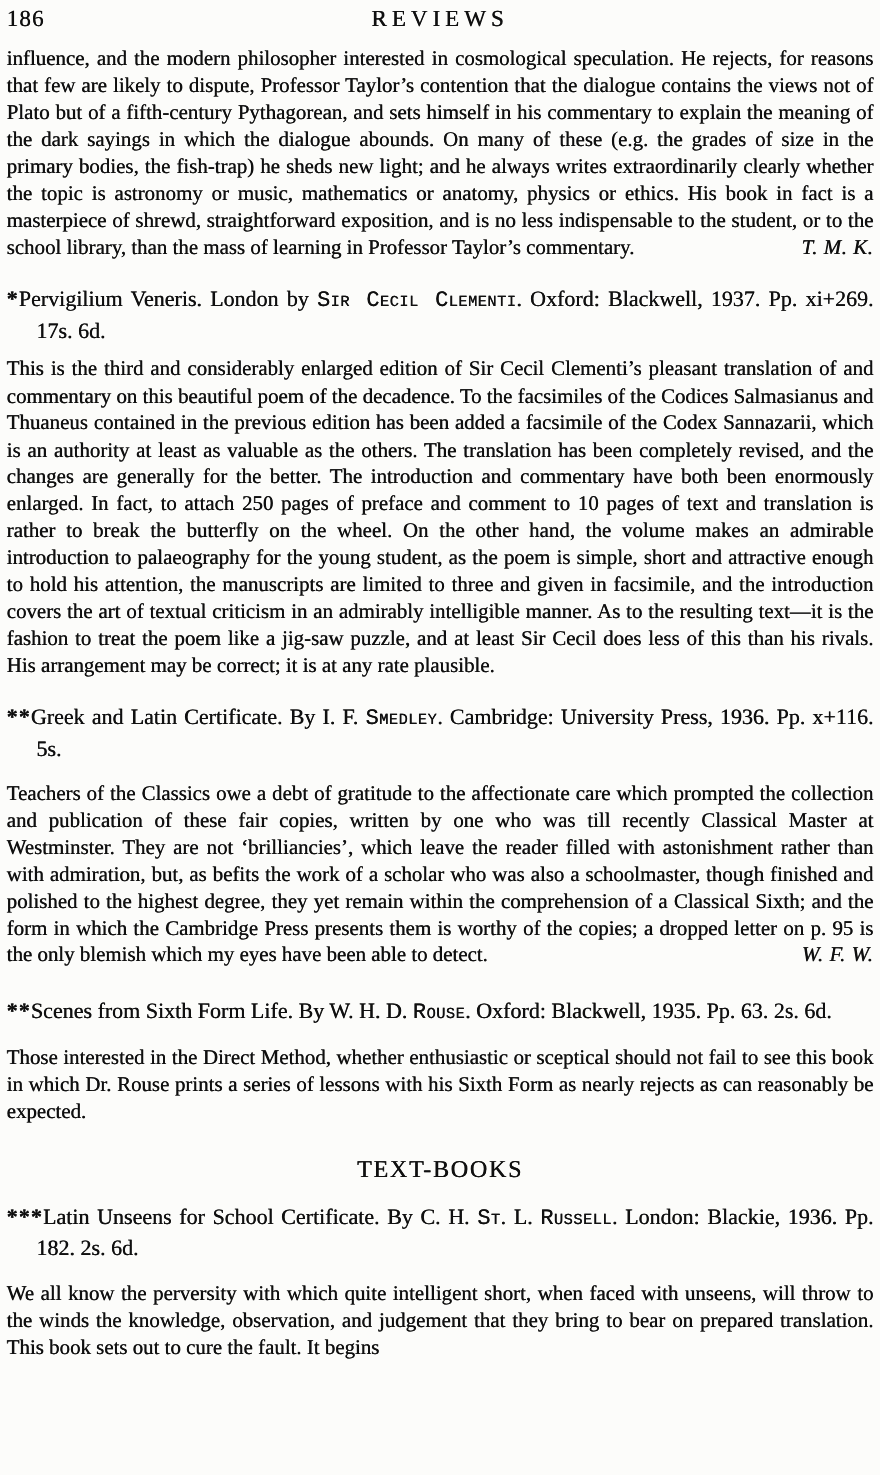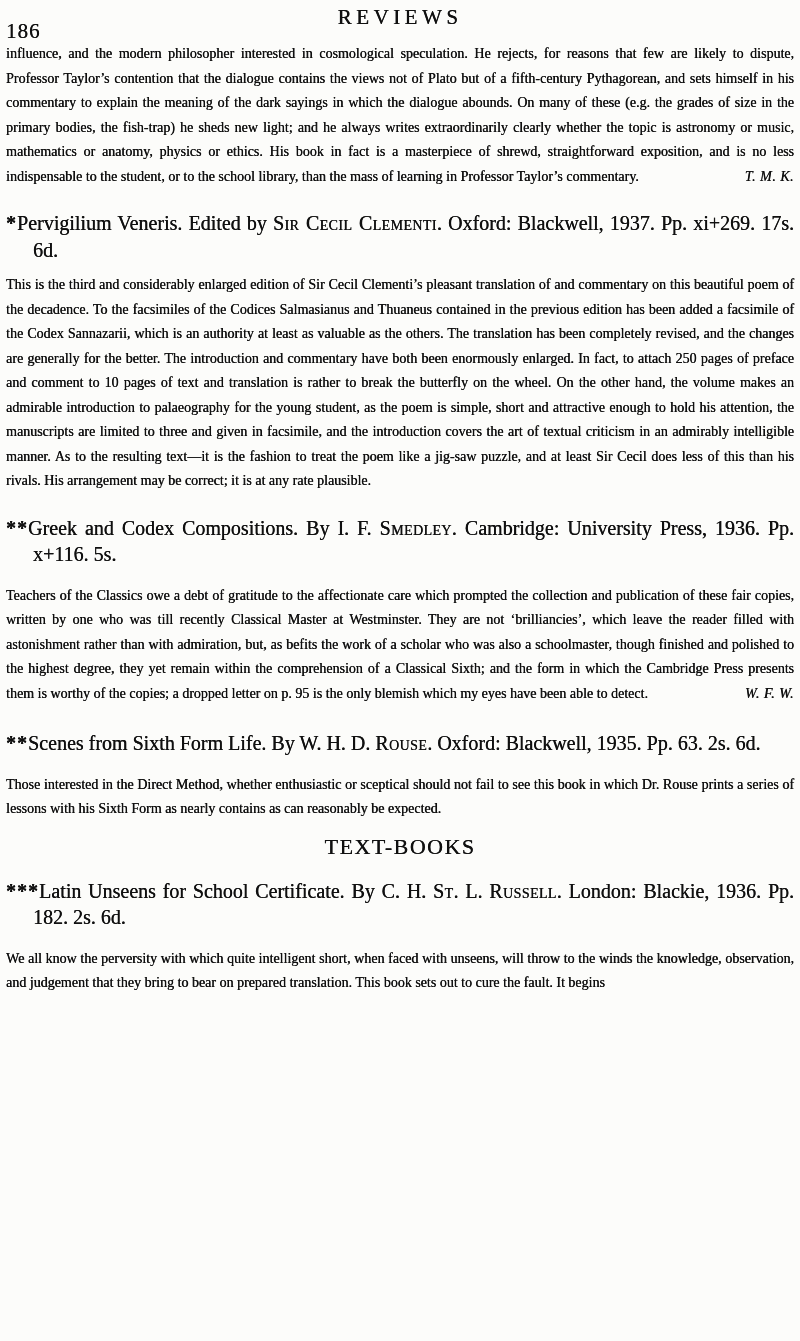--- a/index.html
+++ b/index.html
@@ -14,81 +14,81 @@
     background: var(--paper);
     font-family: "Liberation Serif", "DejaVu Serif", serif;
   }
   .page {
     padding: 4px 6px 0 6px;
     color: var(--ink);
     text-shadow: 0.3px 0 0 currentColor; 
   }
   .page-header { position: relative; height: 30px; margin-bottom: 8px; }
   .page-number {
-    position: absolute; left: 0; top: 15px;
+    position: absolute; left: 0; top: 1px;
     font-size: 21px; letter-spacing: 1px;
   }
   .running-title {
     text-align: center;
     font-size: 21px;
     letter-spacing: 4.5px;
     padding-top: 1px;
   }
   .body-par {
-    font-size: 14px;
+    font-size: 19px;
     line-height: 24.5px;
     text-align: justify;
     margin: 0;
   }
   .entry-heading {
     font-size: 20px;
     line-height: 26.5px;
     text-align: justify;
     margin: 21px 0 10px 0;
     padding-left: 27px;   
     text-indent: -27px;
   }
   .section-title {
     text-align: center;
     font-size: 22px;
     font-weight: normal;
     letter-spacing: 1.5px;
-    margin: 12px 0 18px 0;
+    margin: 26px 0 18px 0;
   }
   .seg-r  { }
   .seg-i  { }
-  .seg-sc { font-variant: small-caps; letter-spacing: 0.4px; }
+  .seg-sc { font-variant: small-caps; letter-spacing: 0.4px; font-family: Liberation Mono, monospace; }
   .seg-st { font-weight: bold; letter-spacing: 1px; }
   .seg-sig { float: right; letter-spacing: 0.5px; font-style: italic; }
 </style>
 </head>
 <body>
 
 <article class="page">
 
   <header class="page-header">
     <span class="page-number">186</span>
     <div class="running-title">REVIEWS</div>
   </header>
 
   <p class="body-par"><span class="seg-r">influence, and the modern philosopher interested in cosmological speculation. He rejects, for reasons that few are likely to dispute, Professor Taylor’s contention that the dialogue contains the views not of Plato but of a fifth-century Pythagorean, and sets himself in his commentary to explain the meaning of the dark sayings in which the dialogue abounds. On many of these (e.g. the grades of size in the primary bodies, the fish-trap) he sheds new light; and he always writes extraordinarily clearly whether the topic is astronomy or music, mathematics or anatomy, physics or ethics. His book in fact is a masterpiece of shrewd, straightforward exposition, and is no less indispensable to the student, or to the school library, than the mass of learning in Professor Taylor’s commentary.</span><span class="seg-sig">T. M. K.</span></p>
 
   <section>
-    <p class="entry-heading"><span class="seg-st">*</span><span class="seg-i">Pervigilium Veneris.</span><span class="seg-r"> Edited by </span><span class="seg-sc">Sir Cecil Clementi</span><span class="seg-r">. Oxford: Blackwell, 1937. Pp. xi+269. 17</span><span class="seg-i">s</span><span class="seg-r">. 6</span><span class="seg-i">d</span><span class="seg-r">.</span></p>
+    <p class="entry-heading"><span class="seg-st">*</span><span class="seg-i">Pervigilium Veneris.</span><span class="seg-r"> London by </span><span class="seg-sc">Sir Cecil Clementi</span><span class="seg-r">. Oxford: Blackwell, 1937. Pp. xi+269. 17</span><span class="seg-i">s</span><span class="seg-r">. 6</span><span class="seg-i">d</span><span class="seg-r">.</span></p>
     <p class="body-par"><span class="seg-r">This is the third and considerably enlarged edition of Sir Cecil Clementi’s pleasant translation of and commentary on this beautiful poem of the decadence. To the facsimiles of the Codices Salmasianus and Thuaneus contained in the previous edition has been added a facsimile of the Codex Sannazarii, which is an authority at least as valuable as the others. The translation has been completely revised, and the changes are generally for the better. The introduction and commentary have both been enormously enlarged. In fact, to attach 250 pages of preface and comment to 10 pages of text and translation is rather to break the butterfly on the wheel. On the other hand, the volume makes an admirable introduction to palaeography for the young student, as the poem is simple, short and attractive enough to hold his attention, the manuscripts are limited to three and given in facsimile, and the introduction covers the art of textual criticism in an admirably intelligible manner. As to the resulting text—it is the fashion to treat the poem like a jig-saw puzzle, and at least Sir Cecil does less of this than his rivals. His arrangement may be correct; it is at any rate plausible.</span></p>
   </section>
 
   <section>
-    <p class="entry-heading" style="margin-bottom:16px"><span class="seg-st">**</span><span class="seg-i">Greek and Codex Compositions.</span><span class="seg-r"> By I. F. </span><span class="seg-sc">Smedley</span><span class="seg-r">. Cambridge: University Press, 1936. Pp. x+116. 5</span><span class="seg-i">s</span><span class="seg-r">.</span></p>
+    <p class="entry-heading" style="margin-bottom:16px"><span class="seg-st">**</span><span class="seg-i">Greek and Latin Certificate.</span><span class="seg-r"> By I. F. </span><span class="seg-sc">Smedley</span><span class="seg-r">. Cambridge: University Press, 1936. Pp. x+116. 5</span><span class="seg-i">s</span><span class="seg-r">.</span></p>
     <p class="body-par"><span class="seg-r">Teachers of the Classics owe a debt of gratitude to the affectionate care which prompted the collection and publication of these fair copies, written by one who was till recently Classical Master at Westminster. They are not ‘brilliancies’, which leave the reader filled with astonishment rather than with admiration, but, as befits the work of a scholar who was also a schoolmaster, though finished and polished to the highest degree, they yet remain within the comprehension of a Classical Sixth; and the form in which the Cambridge Press presents them is worthy of the copies; a dropped letter on p. 95 is the only blemish which my eyes have been able to detect.</span><span class="seg-sig">W. F. W.</span></p>
   </section>
 
   <section>
     <p class="entry-heading" style="margin-top:24px;margin-bottom:16px"><span class="seg-st">**</span><span class="seg-i">Scenes from Sixth Form Life.</span><span class="seg-r"> By W. H. D. </span><span class="seg-sc">Rouse</span><span class="seg-r">. Oxford: Blackwell, 1935. Pp. 63. 2</span><span class="seg-i">s</span><span class="seg-r">. 6</span><span class="seg-i">d</span><span class="seg-r">.</span></p>
-    <p class="body-par"><span class="seg-r">Those interested in the Direct Method, whether enthusiastic or sceptical should not fail to see this book in which Dr. Rouse prints a series of lessons with his Sixth Form as nearly </span><span class="seg-i">contains</span><span class="seg-r"> as can reasonably be expected.</span></p>
+    <p class="body-par"><span class="seg-r">Those interested in the Direct Method, whether enthusiastic or sceptical should not fail to see this book in which Dr. Rouse prints a series of lessons with his Sixth Form as nearly </span><span class="seg-i">rejects</span><span class="seg-r"> as can reasonably be expected.</span></p>
   </section>
 
   <h2 class="section-title">TEXT-BOOKS</h2>
 
   <section>
     <p class="entry-heading" style="margin-top:0;margin-bottom:16px"><span class="seg-st">***</span><span class="seg-i">Latin Unseens for School Certificate.</span><span class="seg-r"> By C. H. </span><span class="seg-sc">St</span><span class="seg-r">. L. </span><span class="seg-sc">Russell</span><span class="seg-r">. London: Blackie, 1936. Pp. 182. 2</span><span class="seg-i">s</span><span class="seg-r">. 6</span><span class="seg-i">d</span><span class="seg-r">.</span></p>
     <p class="body-par"><span class="seg-r">We all know the perversity with which quite intelligent short, when faced with unseens, will throw to the winds the knowledge, observation, and judgement that they bring to bear on prepared translation. This book sets out to cure the fault. It begins</span></p>
   </section>
 
 </article>

